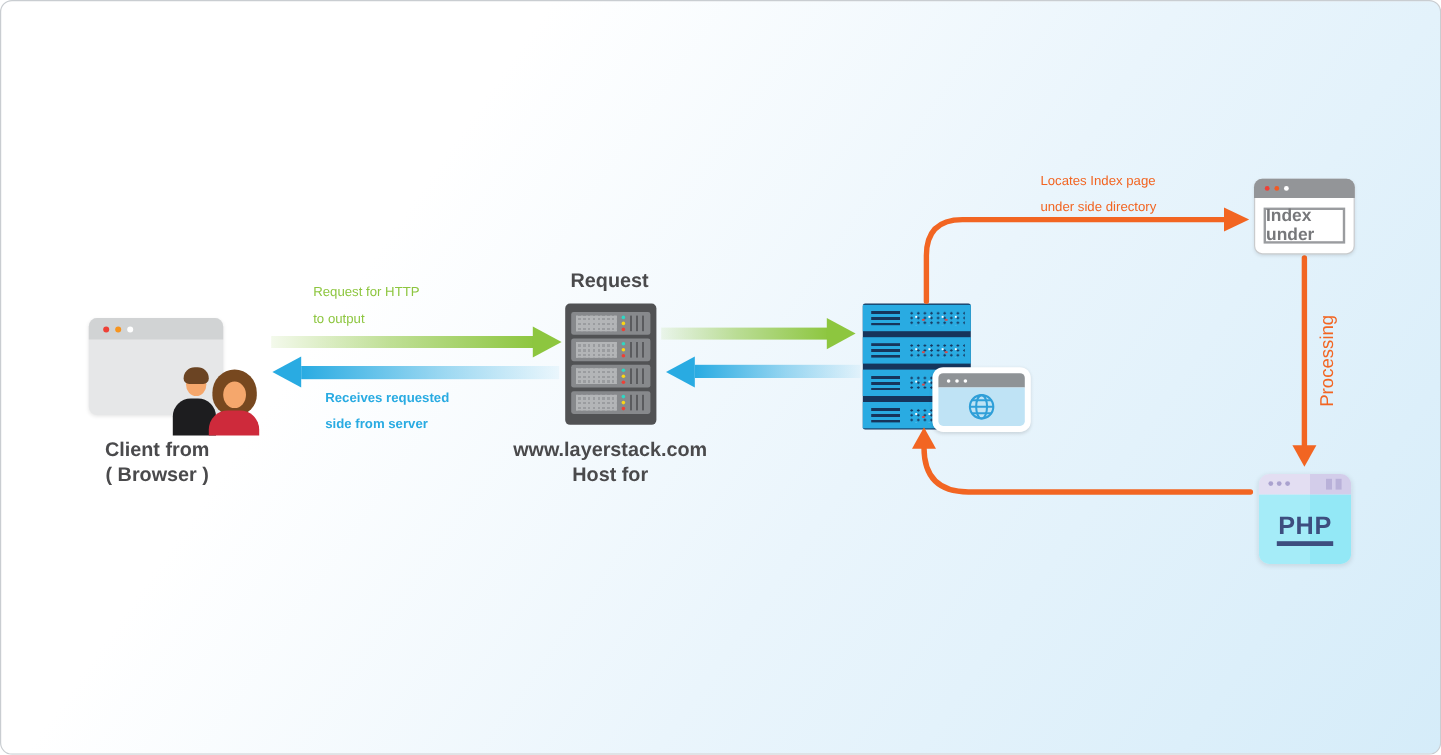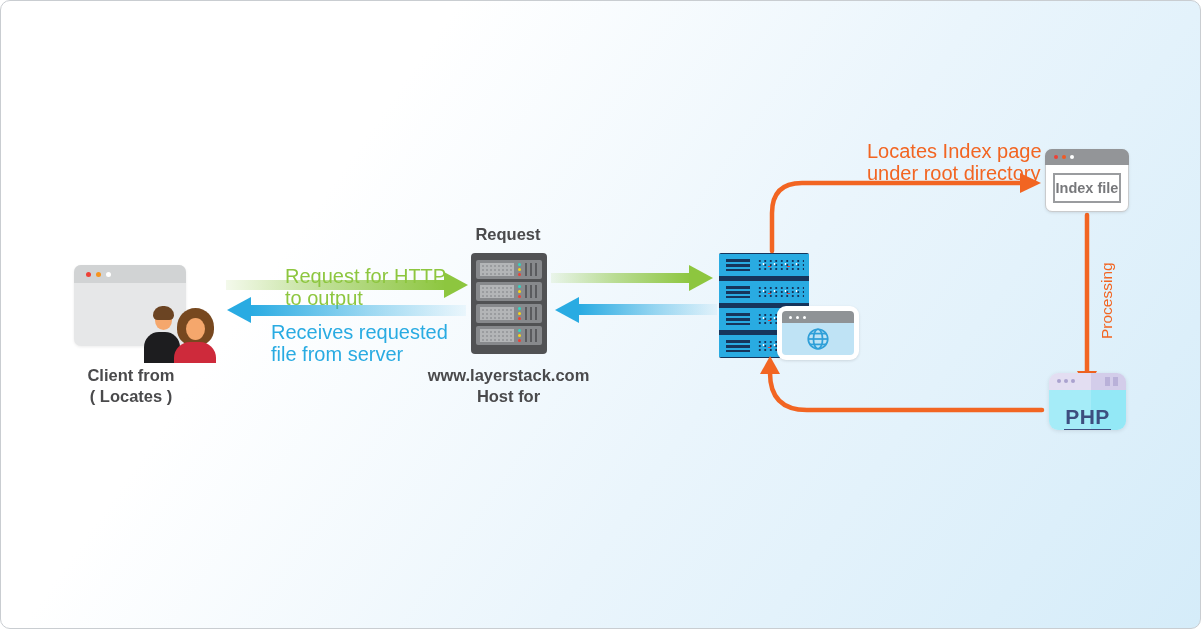--- a/index.html
+++ b/index.html
@@ -73,34 +73,34 @@
   
   .index-window{left:1044px;top:148px;width:84px;height:63px;border-radius:7px;background:#ffffff;
     border:1px solid #c9cbcd;box-shadow:0 1px 3px rgba(0,0,0,0.10);box-sizing:border-box;}
   .index-window .bar{position:absolute;left:-1px;top:-1px;right:-1px;height:16px;background:#939598;border-radius:7px 7px 0 0;}
   .index-window .bar i{position:absolute;top:6px;width:4px;height:4px;border-radius:50%;}
   .index-box{position:absolute;left:7px;right:7px;top:23px;height:26px;border:2px solid #9a9c9f;
     display:flex;align-items:center;justify-content:center;
     font-weight:bold;font-size:14.5px;color:#77787b;}
 
   
-  .php-window{left:1048px;top:372px;width:77px;height:57px;border-radius:9px;overflow:hidden;
+  .php-window{left:1048px;top:394px;width:77px;height:75px;border-radius:9px;overflow:hidden;
     box-shadow:0 1px 4px rgba(0,0,0,0.10);}
   .php-window .bar{position:relative;height:17px;background:linear-gradient(to right,#e3def2 0 55%,#d3cdea 55% 100%);}
   .php-window .bar i{position:absolute;top:6px;width:4px;height:4px;border-radius:50%;background:#aaa2cf;}
   .php-tab{position:absolute;top:4px;width:5px;height:9px;background:#b9b1d9;}
   .php-window .body{height:58px;background:linear-gradient(to right,#a5ecf8 0 55%,#93e8f6 55% 100%);
     display:flex;align-items:center;justify-content:center;}
   .php-text{font-weight:bold;font-size:21px;letter-spacing:0.5px;color:#3d4e7f;
     border-bottom:4px solid #3d4e7f;padding:0 1px 2px 1px;line-height:1;}
 
   
-  .flow-text{position:absolute;font-size:20px;line-height:22px;}
+  .flow-text{position:absolute;font-size:11px;line-height:22px;}
   .flow-green{color:var(--green);}
-  .flow-blue{color:var(--blue);}
+  .flow-blue{color:var(--blue);font-weight:bold;}
   .flow-orange{color:var(--orange);}
   .processing{left:1095px;top:338px;width:82px;transform-origin:0 0;transform:rotate(-90deg);font-size:15.5px;}
 
   .svg-overlay{position:absolute;left:0;top:0;width:1199px;height:627px;pointer-events:none;}
 </style>
 </head>
 <body>
 
 <div class="canvas">
 
@@ -112,35 +112,35 @@
     </div>
   </div>
   <div class="abs man-face"></div>
   <div class="abs man-hair"></div>
   <div class="abs man-body"></div>
   <div class="abs woman-hair"></div>
   <div class="abs woman-face"></div>
   <div class="abs woman-body"></div>
   <div class="abs label" style="left:60px;top:364px;width:140px;">
     <div>Client from</div>
-    <div>( Locates )</div>
-  </div>
-
-  <div class="flow-text flow-green" style="left:284px;top:232px;margin-top:32px;">
+    <div>( Browser )</div>
+  </div>
+
+  <div class="flow-text flow-green" style="left:260px;top:232px;">
     <div>Request for HTTP</div>
     <div>to output</div>
   </div>
   <div class="shaft shaft-green" style="left:225px;top:279px;width:220px;"></div>
   <div class="head head-right" style="left:443px;top:271px;"></div>
 
   <div class="head head-left" style="left:226px;top:296px;"></div>
   <div class="shaft shaft-blue" style="left:250px;top:304px;width:215px;"></div>
   <div class="flow-text flow-blue" style="left:270px;top:320px;">
     <div>Receives requested</div>
-    <div>file from server</div>
+    <div>side from server</div>
   </div>
 
   <div class="abs label" style="left:457px;top:223px;width:100px;">Request</div>
   <div class="abs rack">
     <div class="rack-unit">
       <div class="rack-grid"></div>
         <div class="rack-leds">
           <span class="led led-g"></span>
           <span class="led led-y"></span>
           <span class="led led-r"></span>
@@ -230,31 +230,31 @@
     </g>
     <g fill="var(--orange)" stroke="none">
       <polygon points="1019,172 1040,182 1019,192"></polygon>
       <polygon points="1076,370 1096,370 1086,388"></polygon>
       <polygon points="759,373 779,373 769,355"></polygon>
     </g>
   </svg>
 
   <div class="flow-text flow-orange" style="left:866px;top:139px;">
     <div>Locates Index page</div>
-    <div>under root directory</div>
+    <div>under side directory</div>
   </div>
   <div class="flow-text flow-orange processing">Processing</div>
 
   <div class="abs index-window">
     <div class="bar">
       <i style="left:9px;background:#ee4036;"></i>
         <i style="left:17px;background:#f15a24;"></i>
         <i style="left:25px;background:#ffffff;"></i>
     </div>
-    <div class="index-box">Index file</div>
+    <div class="index-box">Index under</div>
   </div>
 
   <div class="abs php-window">
     <div class="bar">
       <i style="left:8px"></i>
         <i style="left:15px"></i>
         <i style="left:22px"></i>
       <span class="php-tab" style="right:16px"></span>
       <span class="php-tab" style="right:8px"></span>
     </div>

